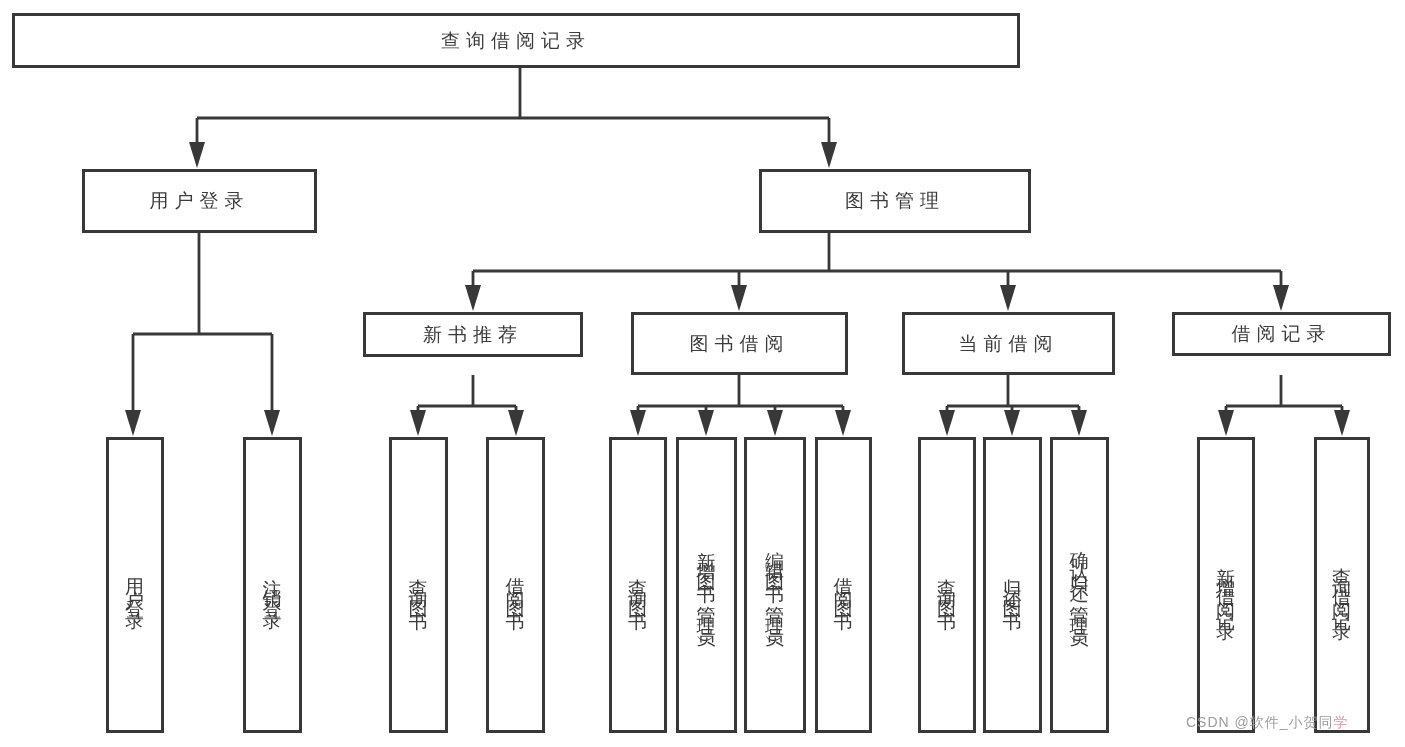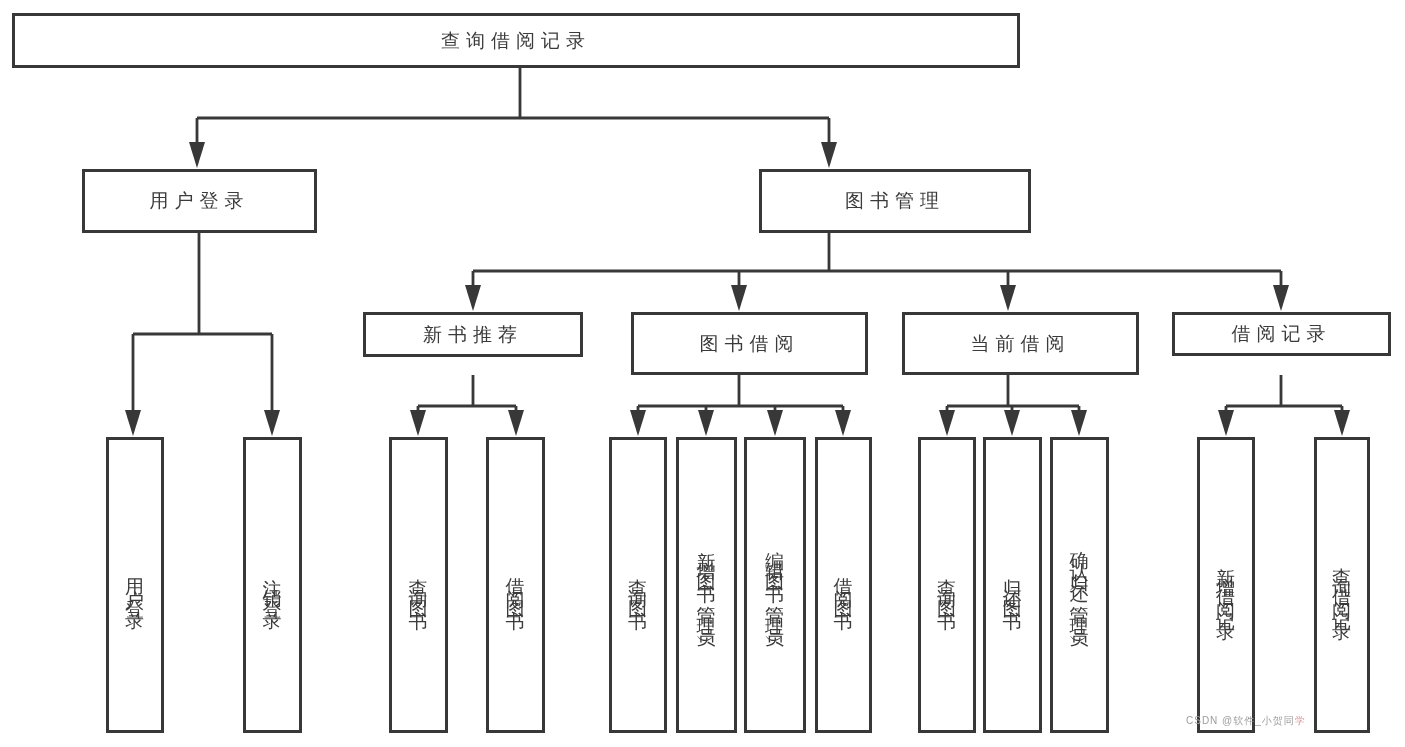--- a/index.html
+++ b/index.html
@@ -59,21 +59,21 @@
   .vnode span {
     writing-mode: vertical-rl;
     text-orientation: mixed;
     letter-spacing: 11px;
     line-height: 1;
   }
   .watermark {
     position: absolute;
     left: 1186px;
     top: 714px;
-    font-size: 10px;
+    font-size: 14px;
     letter-spacing: 1px;
     white-space: nowrap;
   }
   .wm-gray { color: #9c9c9c; }
   .wm-pink { color: #d898a2; }
 </style>
 </head>
 <body>
 
 <div class="canvas">
@@ -121,24 +121,24 @@
   <div class="hnode" style="left:82px; top:169px; width:235px; height:64px;">
     <span>用户登录</span>
   </div>
   <div class="hnode" style="left:711px; top:169px; width:272px; height:64px;margin-left:48px;">
     <span>图书管理</span>
   </div>
 
   <div class="hnode" style="left:363px; top:312px; width:220px; height:45px;">
     <span>新书推荐</span>
   </div>
-  <div class="hnode" style="left:631px; top:312px; width:237px; height:63px;">
+  <div class="hnode" style="left:631px; top:312px; width:217px; height:63px;">
     <span>图书借阅</span>
   </div>
-  <div class="hnode" style="left:902px; top:312px; width:237px; height:63px;">
+  <div class="hnode" style="left:902px; top:312px; width:213px; height:63px;">
     <span>当前借阅</span>
   </div>
   <div class="hnode" style="left:1172px; top:312px; width:219px; height:44px;">
     <span>借阅记录</span>
   </div>
 
   <div class="vnode" style="left:106px; width:58px;">
     <span>用户登录</span>
   </div>
   <div class="vnode" style="left:243px; width:59px;">

